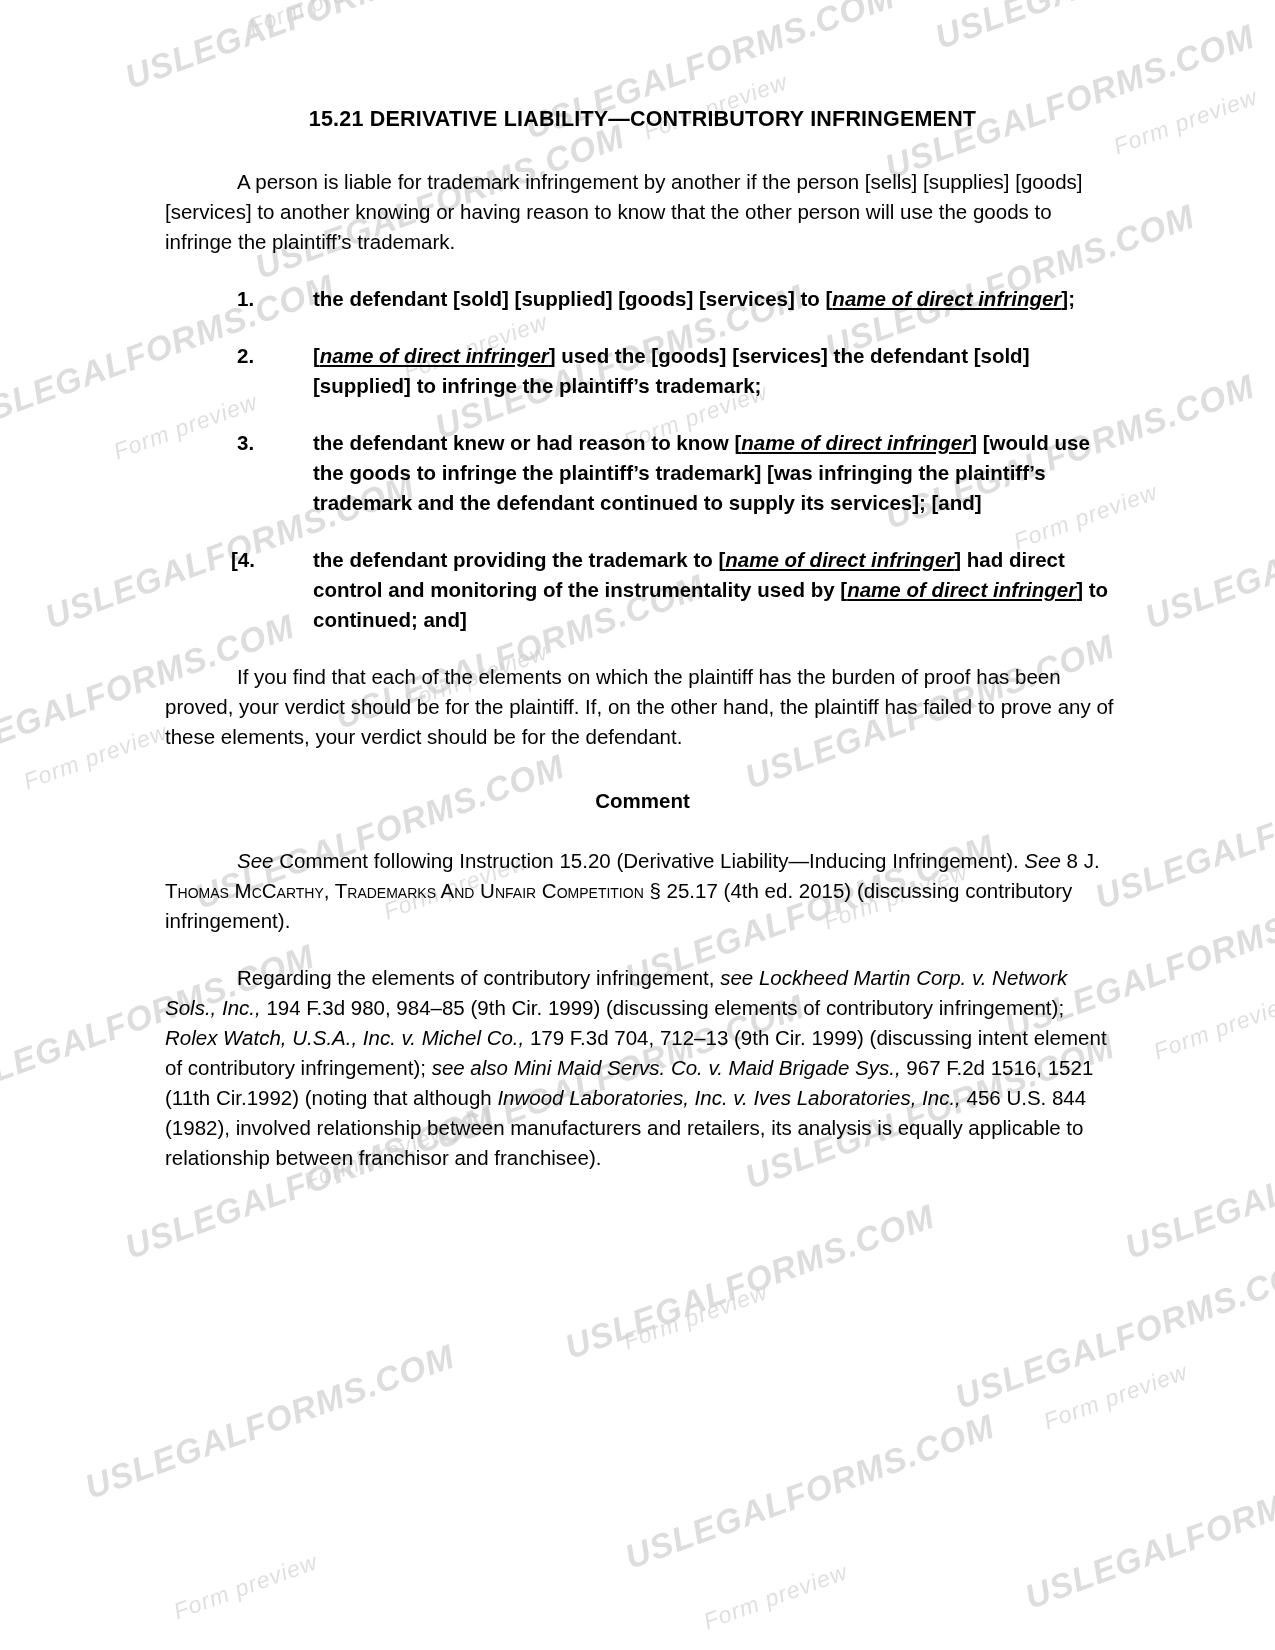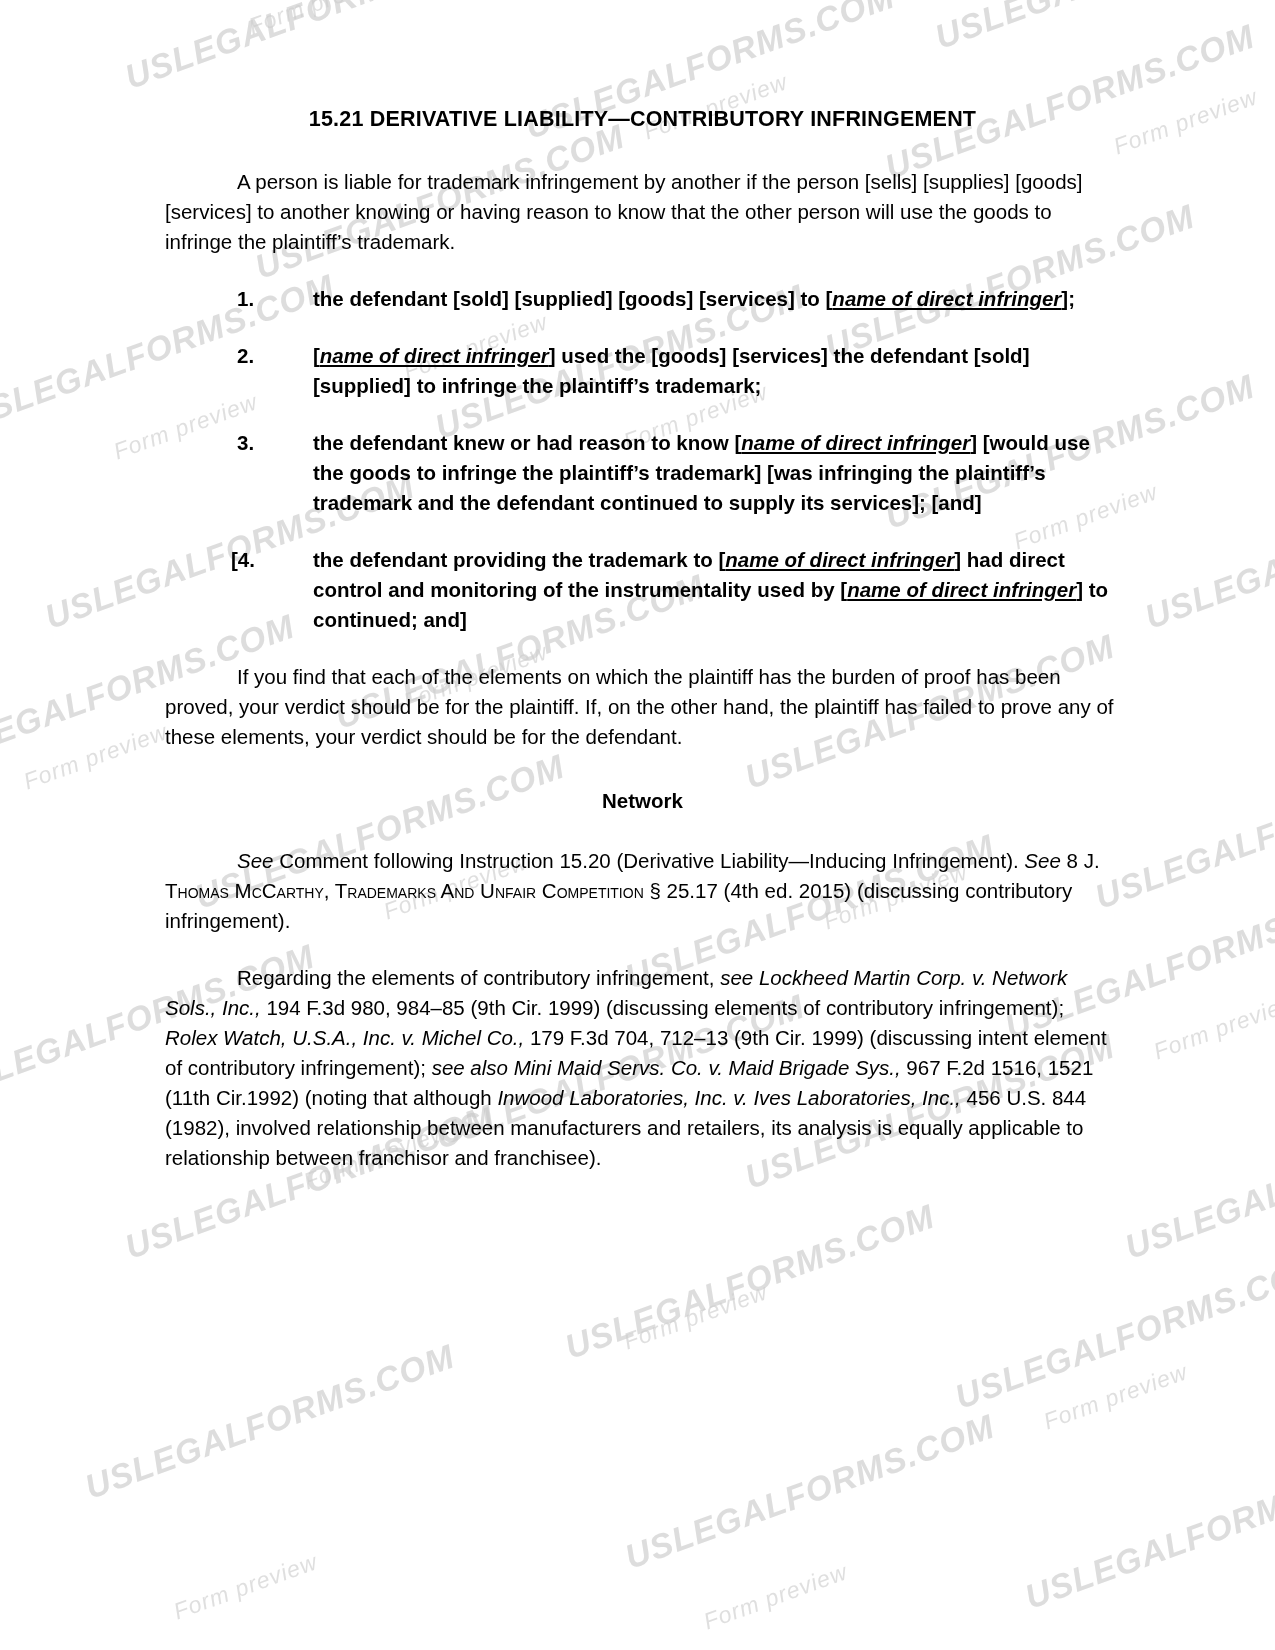--- a/index.html
+++ b/index.html
@@ -202,20 +202,20 @@
     </div>
 
     <div class="item hang1 bracketed">
       <span class="num">[4.</span>
       <span class="body"><span>the defendant providing the trademark to [</span><span class="u">name of direct infringer</span><span>] had direct control and monitoring of the instrumentality used by [</span><span class="u">name of direct infringer</span><span>] to continued; and]</span></span>
     </div>
 
 
     <p class="para">If you find that each of the elements on which the plaintiff has the burden of proof has been proved, your verdict should be for the plaintiff.  If, on the other hand, the plaintiff has failed to prove any of these elements, your verdict should be for the defendant.</p>
 
-    <h2 class="comment-head">Network</h2>
+    <h2 class="comment-head">Comment</h2>
 
     <p class="para"><i>See</i><span> Comment following Instruction 15.20 (Derivative Liability—Inducing Infringement). </span><i>See</i><span> 8 J. </span><span class="sc">Thomas McCarthy, Trademarks And Unfair Competition</span><span> § 25.17 (4th ed. 2015) (discussing contributory infringement).</span></p>
 
     <p class="para"><span>Regarding the elements of contributory infringement, </span><i>see</i><i> Lockheed Martin Corp. v. Network Sols., Inc.,</i><span> 194 F.3d 980, 984–85 (9th Cir. 1999) (discussing elements of contributory infringement); </span><i>Rolex Watch, U.S.A., Inc. v. Michel Co.,</i><span> 179 F.3d 704, 712–13 (9th Cir. 1999) (discussing intent element of contributory infringement); </span><i>see also</i><i> Mini Maid Servs. Co. v. Maid Brigade Sys.,</i><span> 967 F.2d 1516, 1521 (11th Cir.1992) (noting that although </span><i>Inwood Laboratories, Inc. v. Ives Laboratories, Inc.,</i><span> 456 U.S. 844 (1982), involved relationship between manufacturers and retailers, its analysis is equally applicable to relationship between franchisor and franchisee).</span></p>
 
   </div>
 </div>
 
 </body></html>

